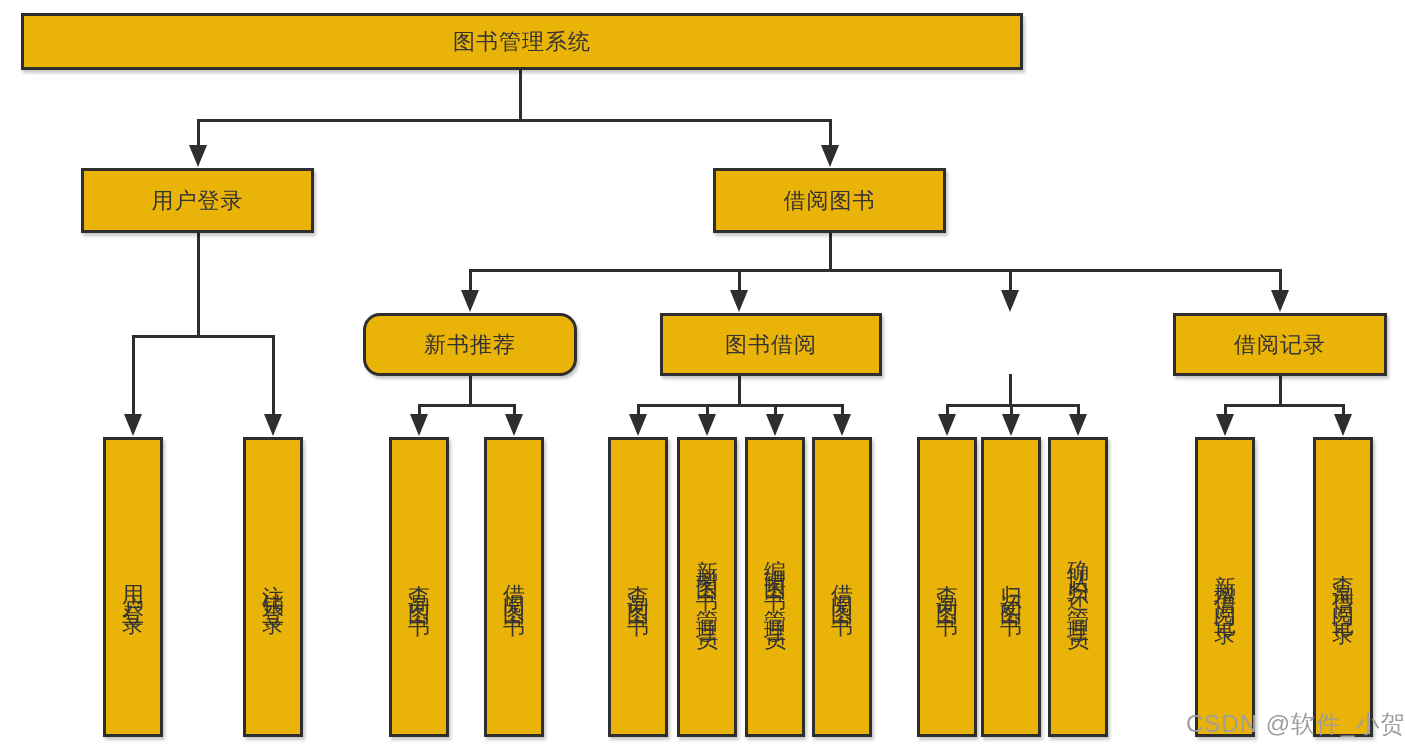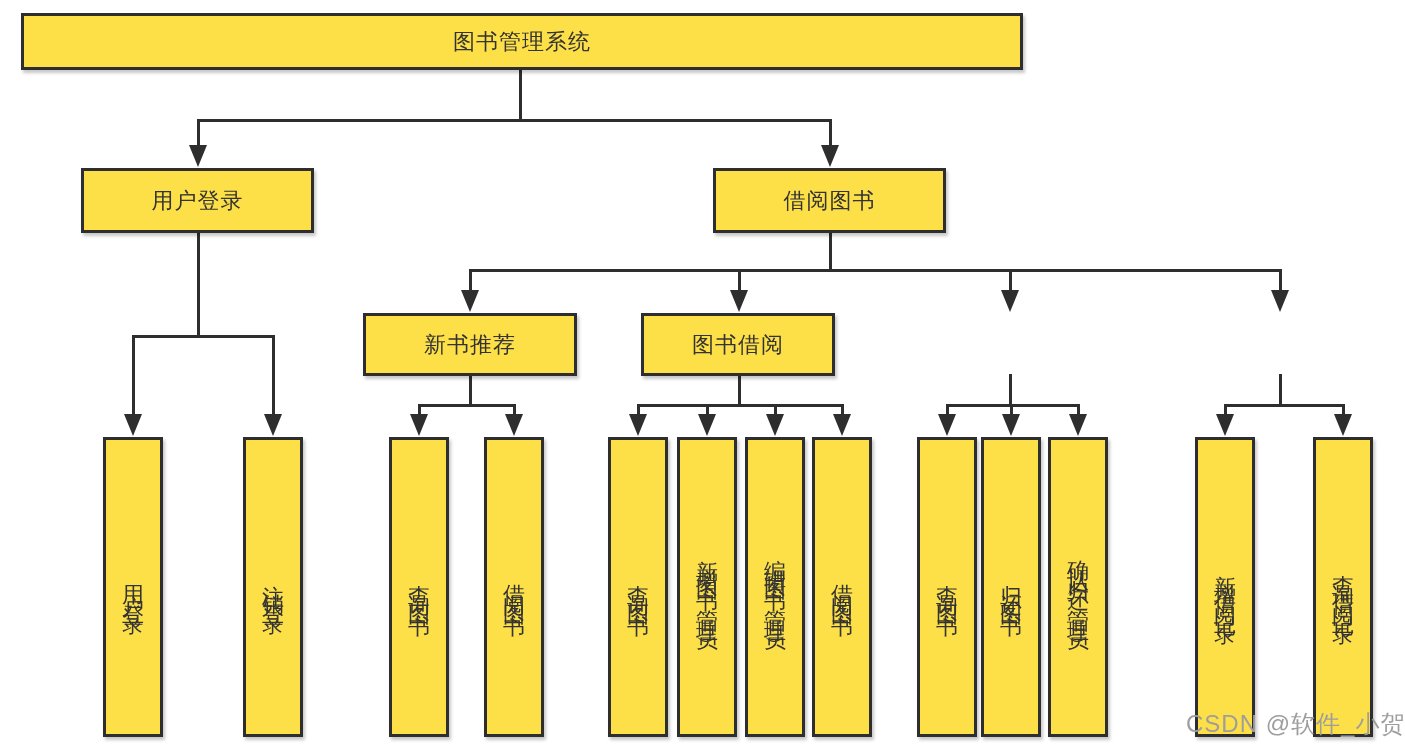--- a/index.html
+++ b/index.html
@@ -8,21 +8,21 @@
     width: 1405px;
     height: 747px;
     background: #ffffff;
     overflow: hidden;
     font-family: "Liberation Sans", "DejaVu Sans", sans-serif;
     color: #333333;
   }
   .box {
     position: absolute;
     box-sizing: border-box;
-    background: #fde047;
+    background: #eab308;
     border: 3px solid #2e2e2e;
     box-shadow: 2px 3px 3px rgba(0,0,0,0.22);
     display: flex;
     align-items: center;
     justify-content: center;
     z-index: 2;
   }
   .hlabel {
     font-size: 22px;
     letter-spacing: 1px;
@@ -103,25 +103,28 @@
   <div class="hline" style="left:469px;top:269px;width:813px;"></div>
   <div class="vline" style="left:469px;top:269px;height:23px;"></div>
   <div class="arrow" style="left:461px;top:290px;"></div>
   <div class="vline" style="left:738px;top:269px;height:23px;"></div>
   <div class="arrow" style="left:730px;top:290px;"></div>
   <div class="vline" style="left:1009px;top:269px;height:23px;"></div>
   <div class="arrow" style="left:1001px;top:290px;"></div>
   <div class="vline" style="left:1279px;top:269px;height:23px;"></div>
   <div class="arrow" style="left:1271px;top:290px;"></div>
 
-  <div class="box" style="left:363px;top:313px;width:214px;height:63px;">
+  <div class="box" style="left:363px;top:313px;width:214px;height:63px;border-radius:17px;">
     <span class="hlabel">新书推荐</span>
   </div>
-  <div class="box" style="left:641px;top:313px;width:194px;height:63px;">
+  <div class="box" style="left:660px;top:313px;width:222px;height:63px;">
     <span class="hlabel">图书借阅</span>
+  </div>
+  <div class="box" style="left:1173px;top:313px;width:214px;height:63px;">
+    <span class="hlabel">借阅记录</span>
   </div>
 
   <div class="vline" style="left:469px;top:374px;height:32px;"></div>
   <div class="hline" style="left:418px;top:404px;width:98px;"></div>
   <div class="vline" style="left:418px;top:404px;height:12px;"></div>
   <div class="arrow" style="left:410px;top:414px;"></div>
   <div class="vline" style="left:513px;top:404px;height:12px;"></div>
   <div class="arrow" style="left:505px;top:414px;"></div>
 
   <div class="vline" style="left:738px;top:374px;height:32px;"></div>

